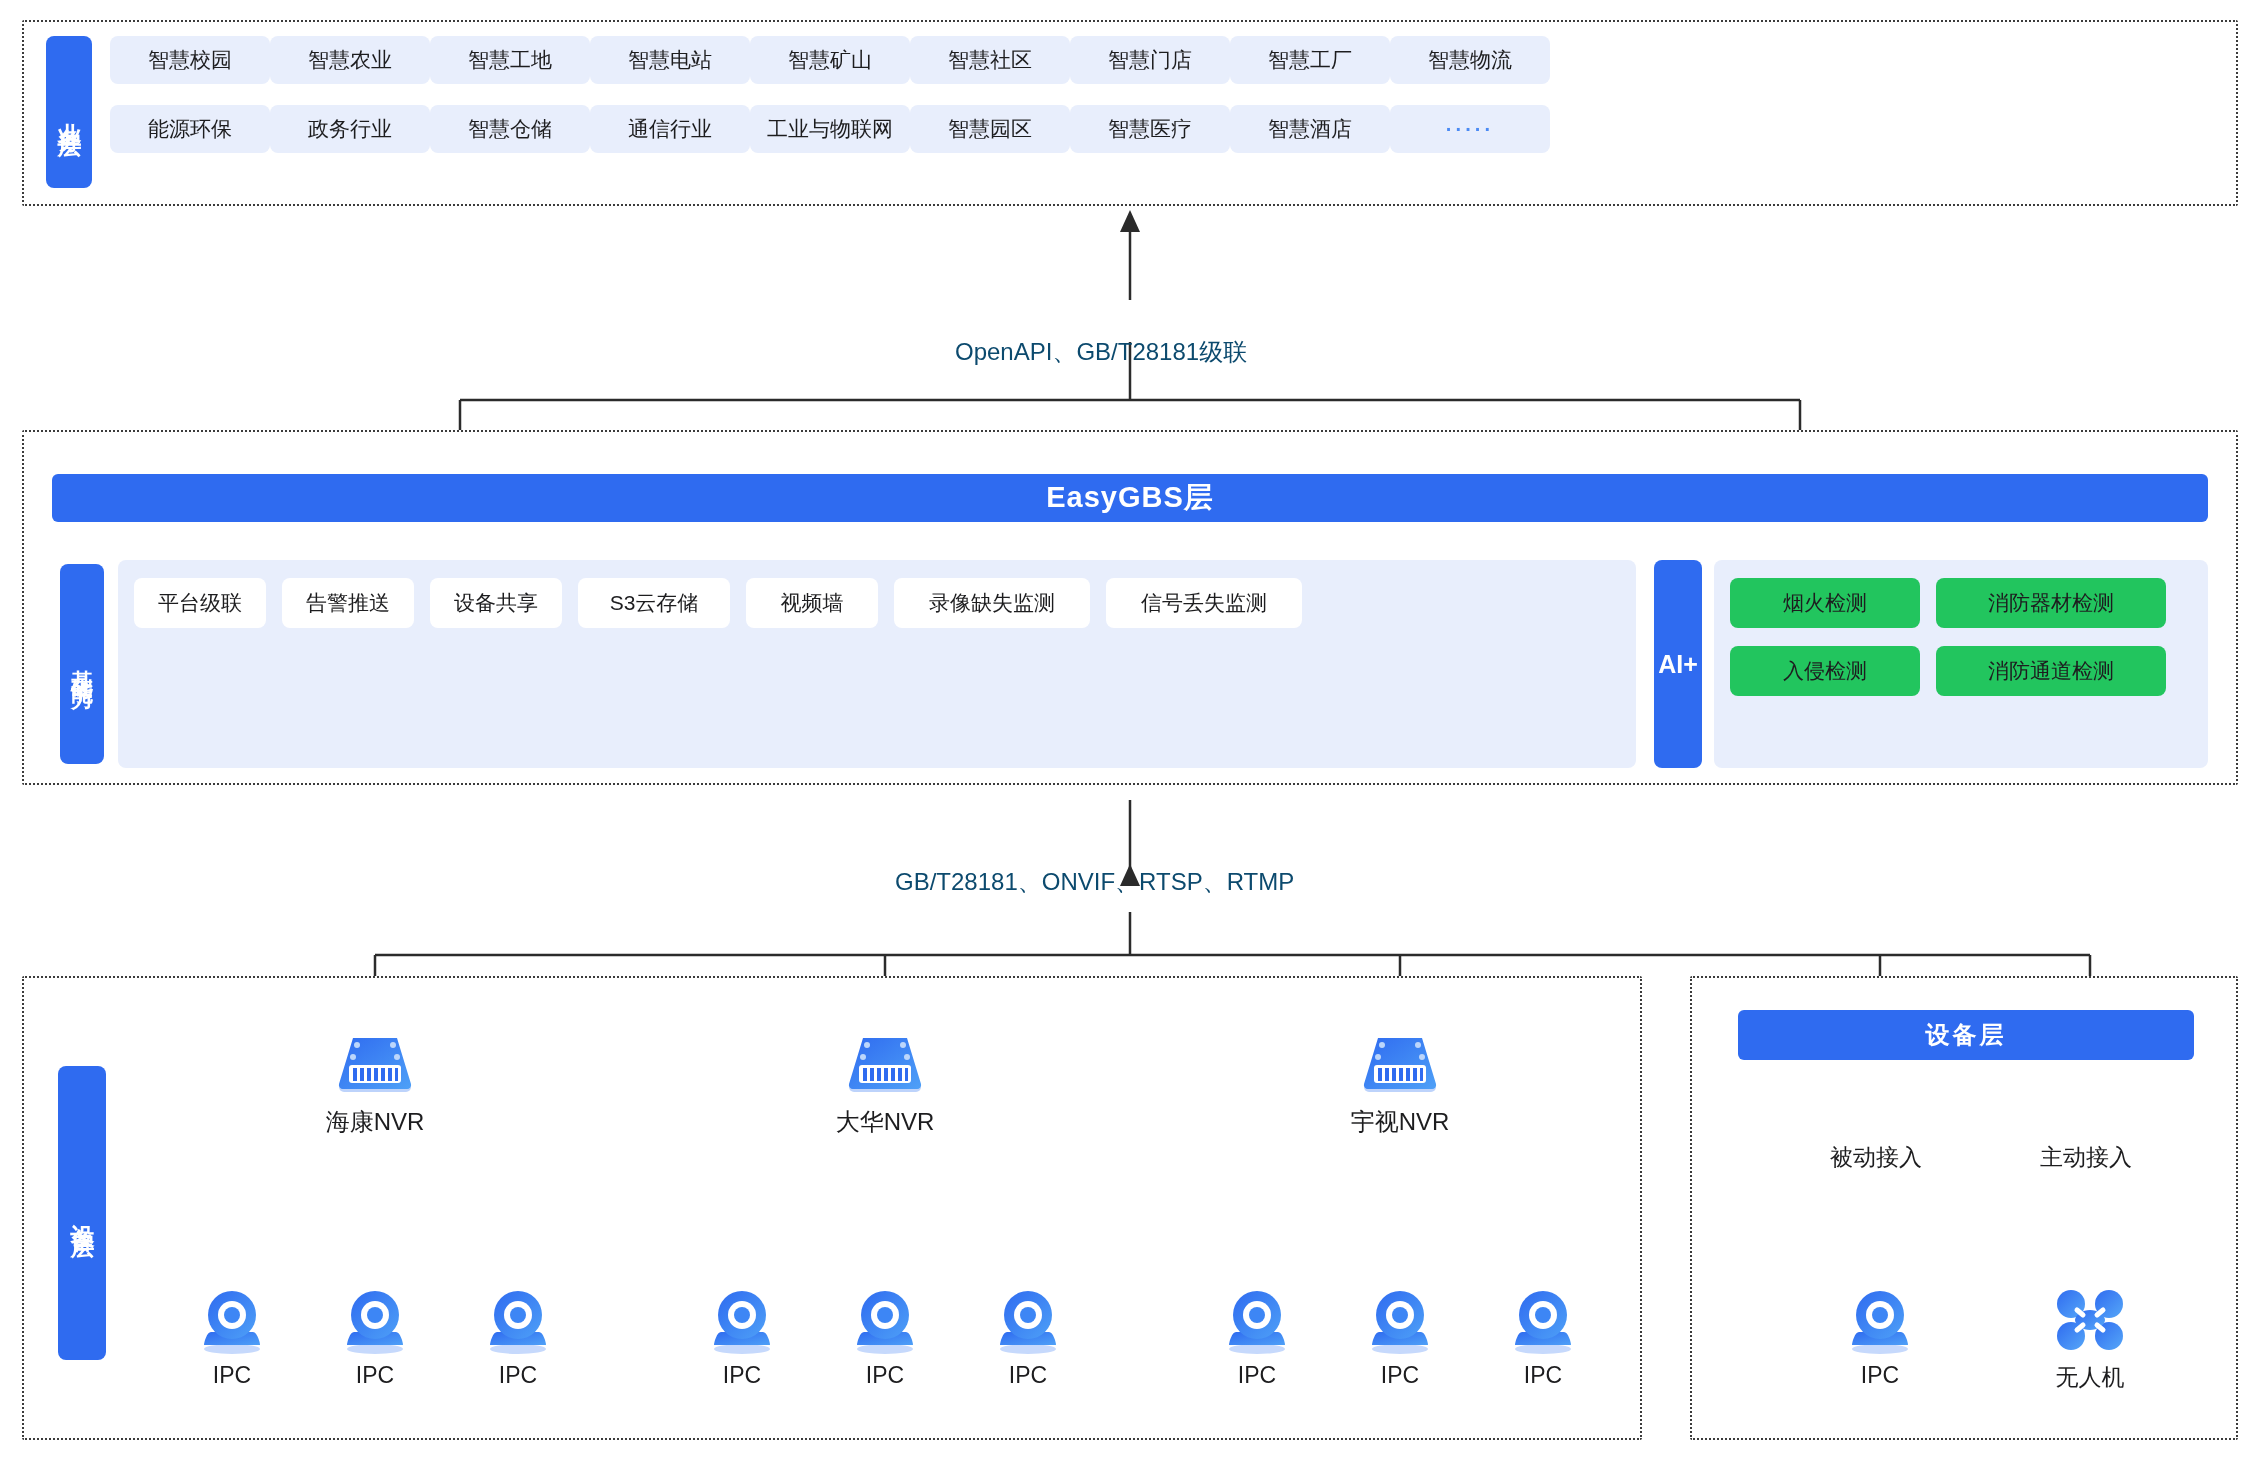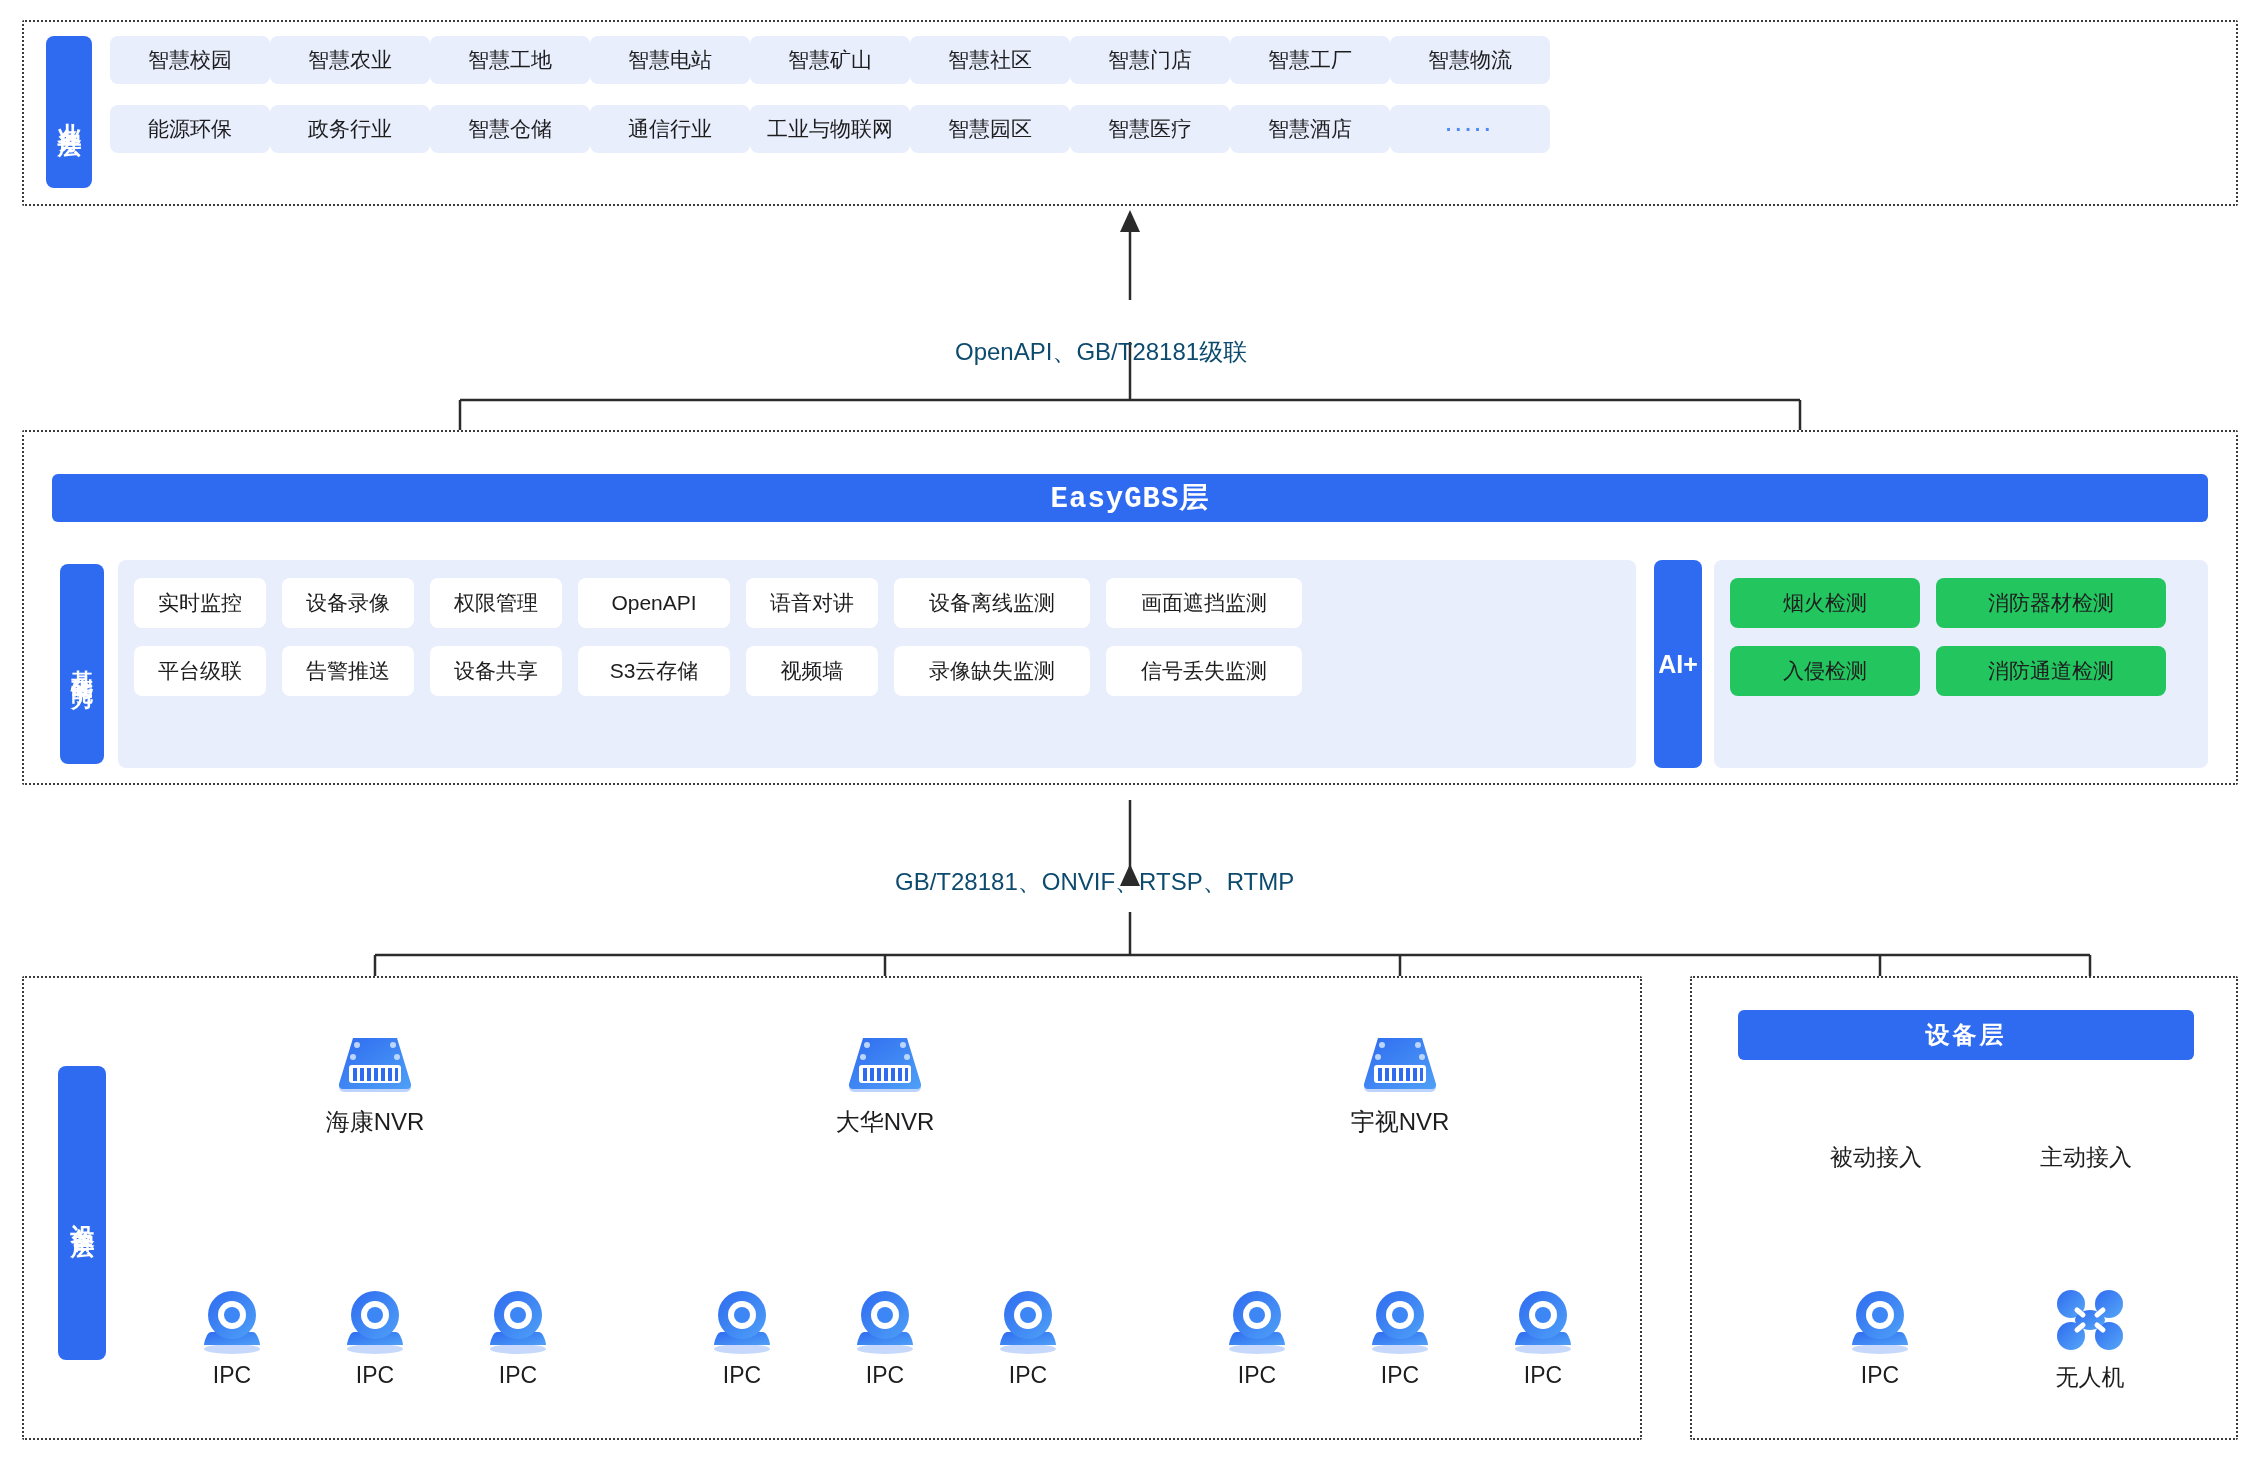--- a/index.html
+++ b/index.html
@@ -93,21 +93,20 @@
     width: 2156px; height: 48px;
     background: #2f6bf0;
     border-radius: 6px;
     color: #fff;
     display: flex;
     align-items: center;
     justify-content: center;
     font-size: 29px;
     font-weight: 600;
     letter-spacing: 1px;
-    font-family: Liberation Mono, monospace;
   }
   #cap-tab { left: 60px; top: 564px; width: 44px; height: 200px; font-size: 22px;}
 
   #cap-box {
     position: absolute;
     left: 118px; top: 560px;
     width: 1518px; height: 208px;
     background: #e8eefc;
     border-radius: 8px;
     padding: 18px 16px;
@@ -300,29 +299,20 @@
 
   <div class="panel" id="gbs-panel"></div>
   <div id="gbs-bar">EasyGBS层</div>
 
   <div class="vtab" id="cap-tab">
     <span>基础能力</span>
   </div>
 
   <div id="cap-box">
     <div class="cap-row">
-      <div class="cap-chip w1">实时监控</div>
-      <div class="cap-chip w1">设备录像</div>
-      <div class="cap-chip w1">权限管理</div>
-      <div class="cap-chip w2">OpenAPI</div>
-      <div class="cap-chip w1">语音对讲</div>
-      <div class="cap-chip w3">设备离线监测</div>
-      <div class="cap-chip w3">画面遮挡监测</div>
-    </div>
-    <div class="cap-row">
       <div class="cap-chip w1">平台级联</div>
       <div class="cap-chip w1">告警推送</div>
       <div class="cap-chip w1">设备共享</div>
       <div class="cap-chip w2">S3云存储</div>
       <div class="cap-chip w1">视频墙</div>
       <div class="cap-chip w3">录像缺失监测</div>
       <div class="cap-chip w3">信号丢失监测</div>
     </div>
   </div>
 

